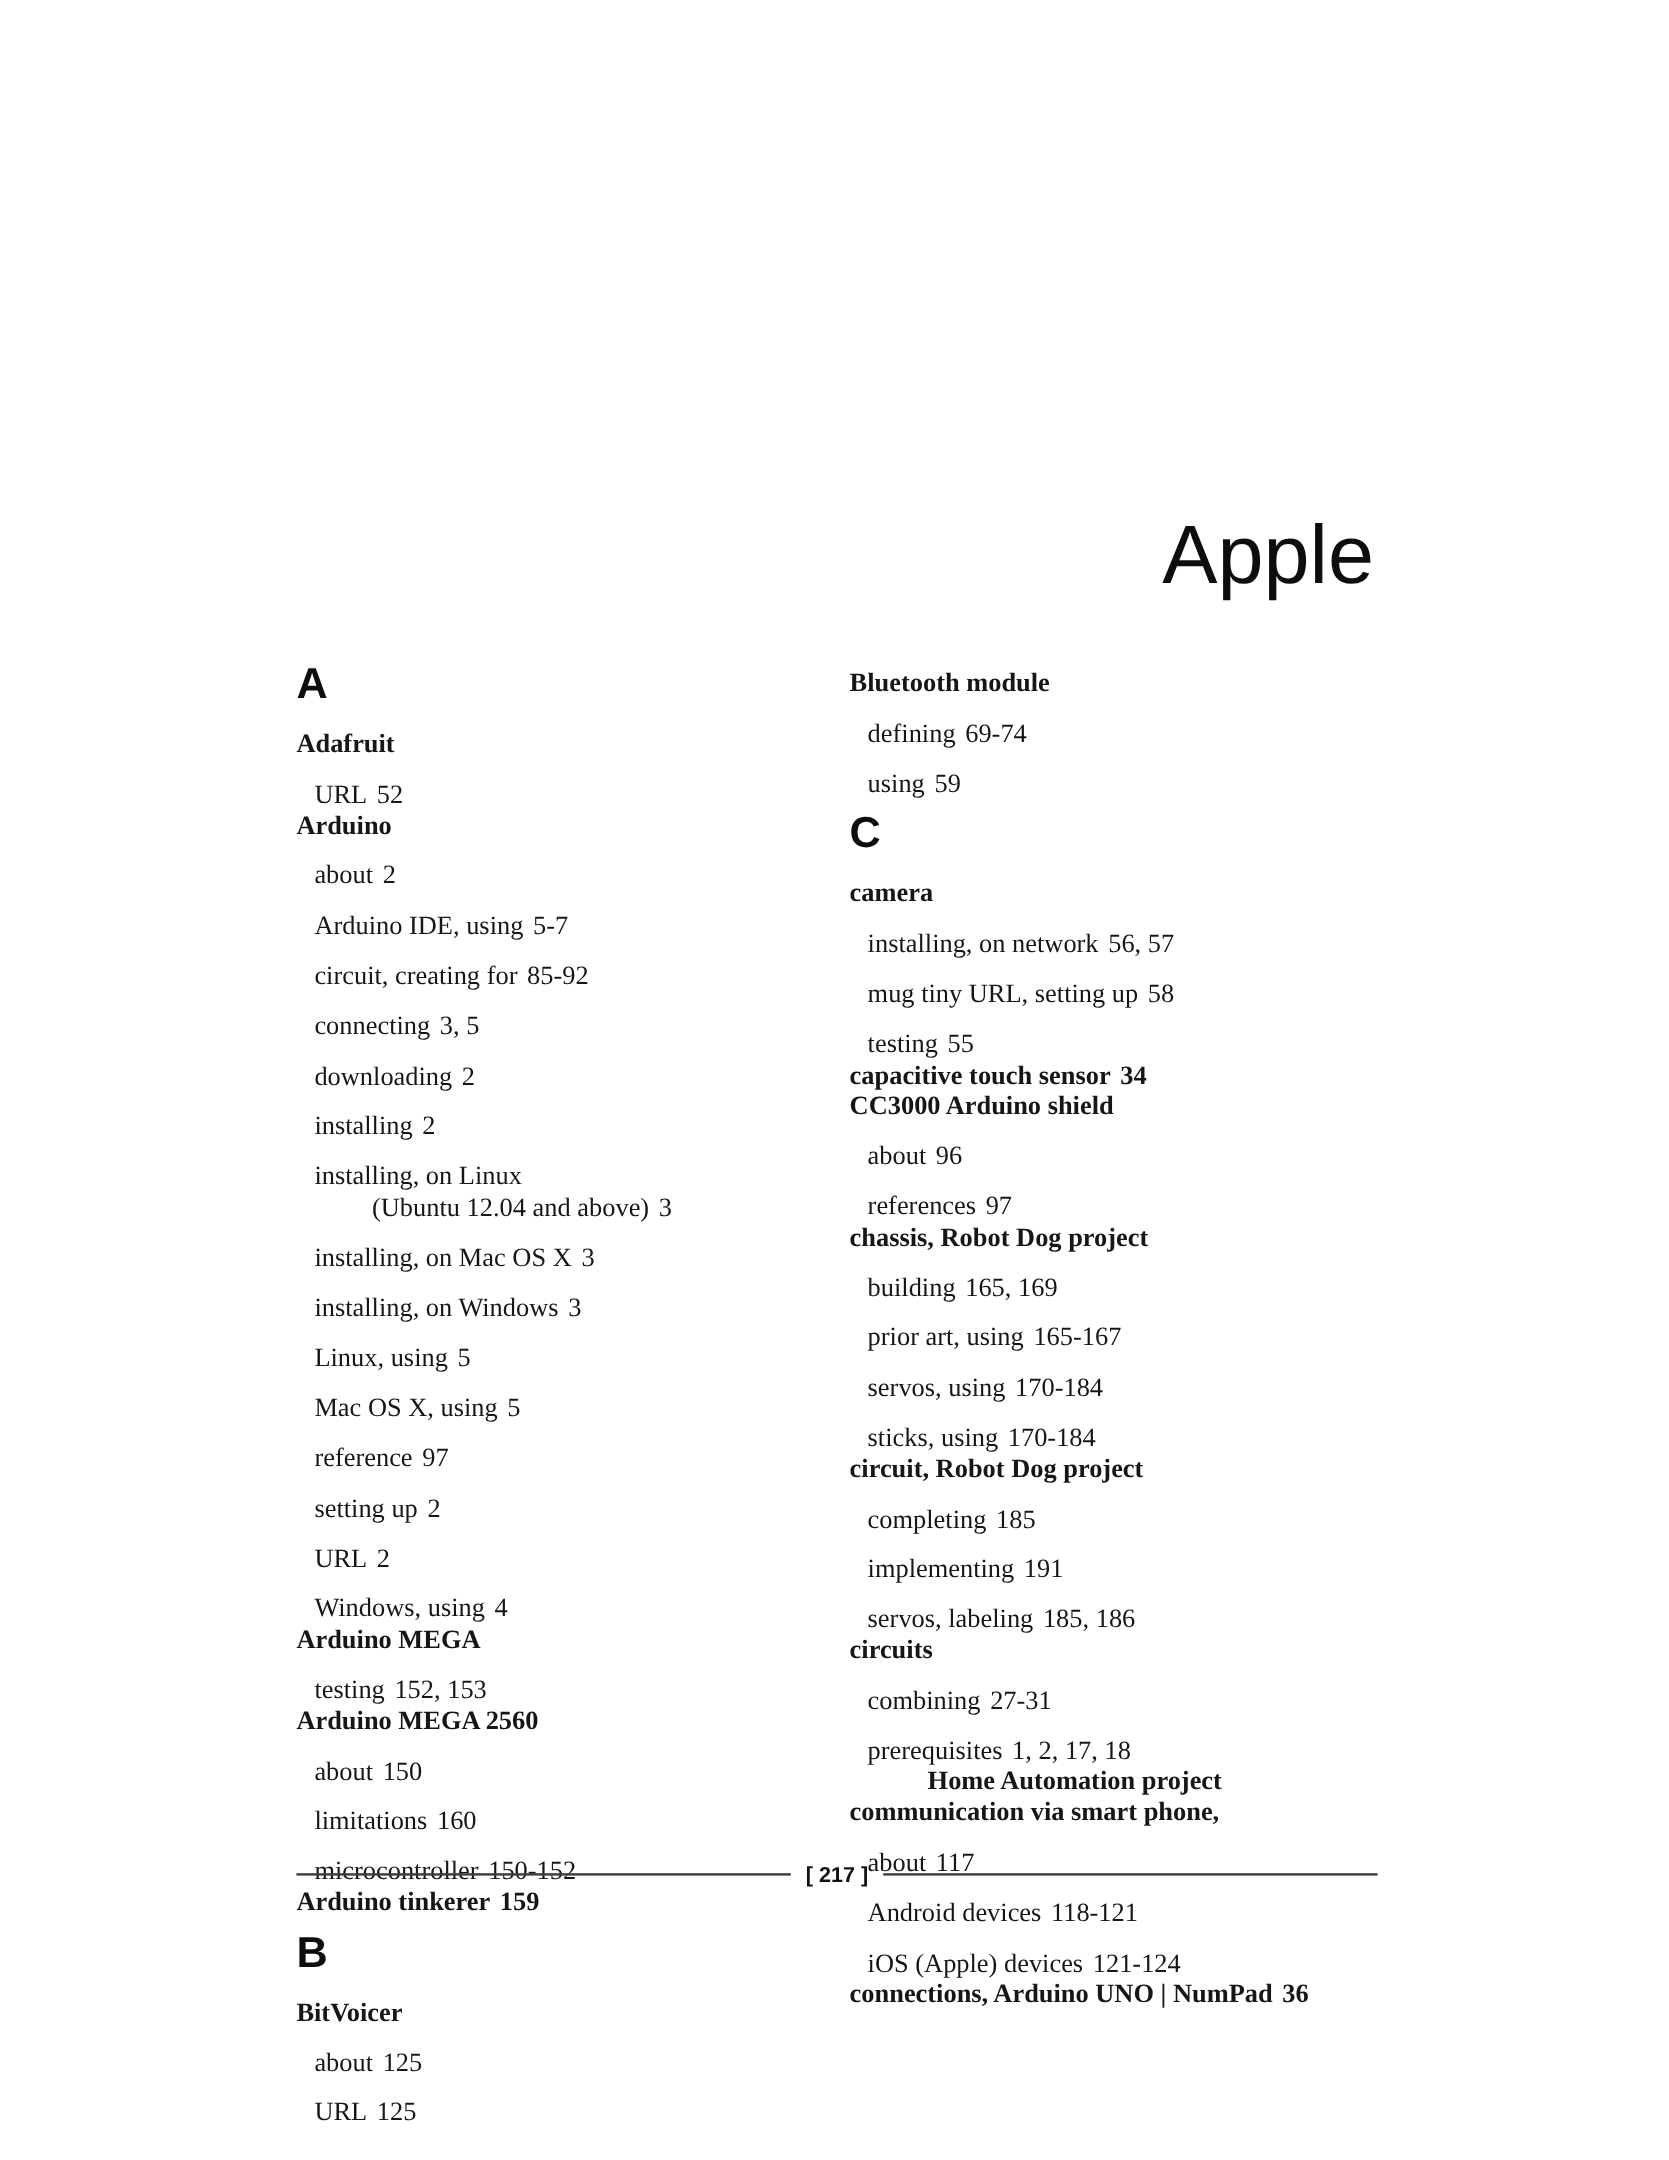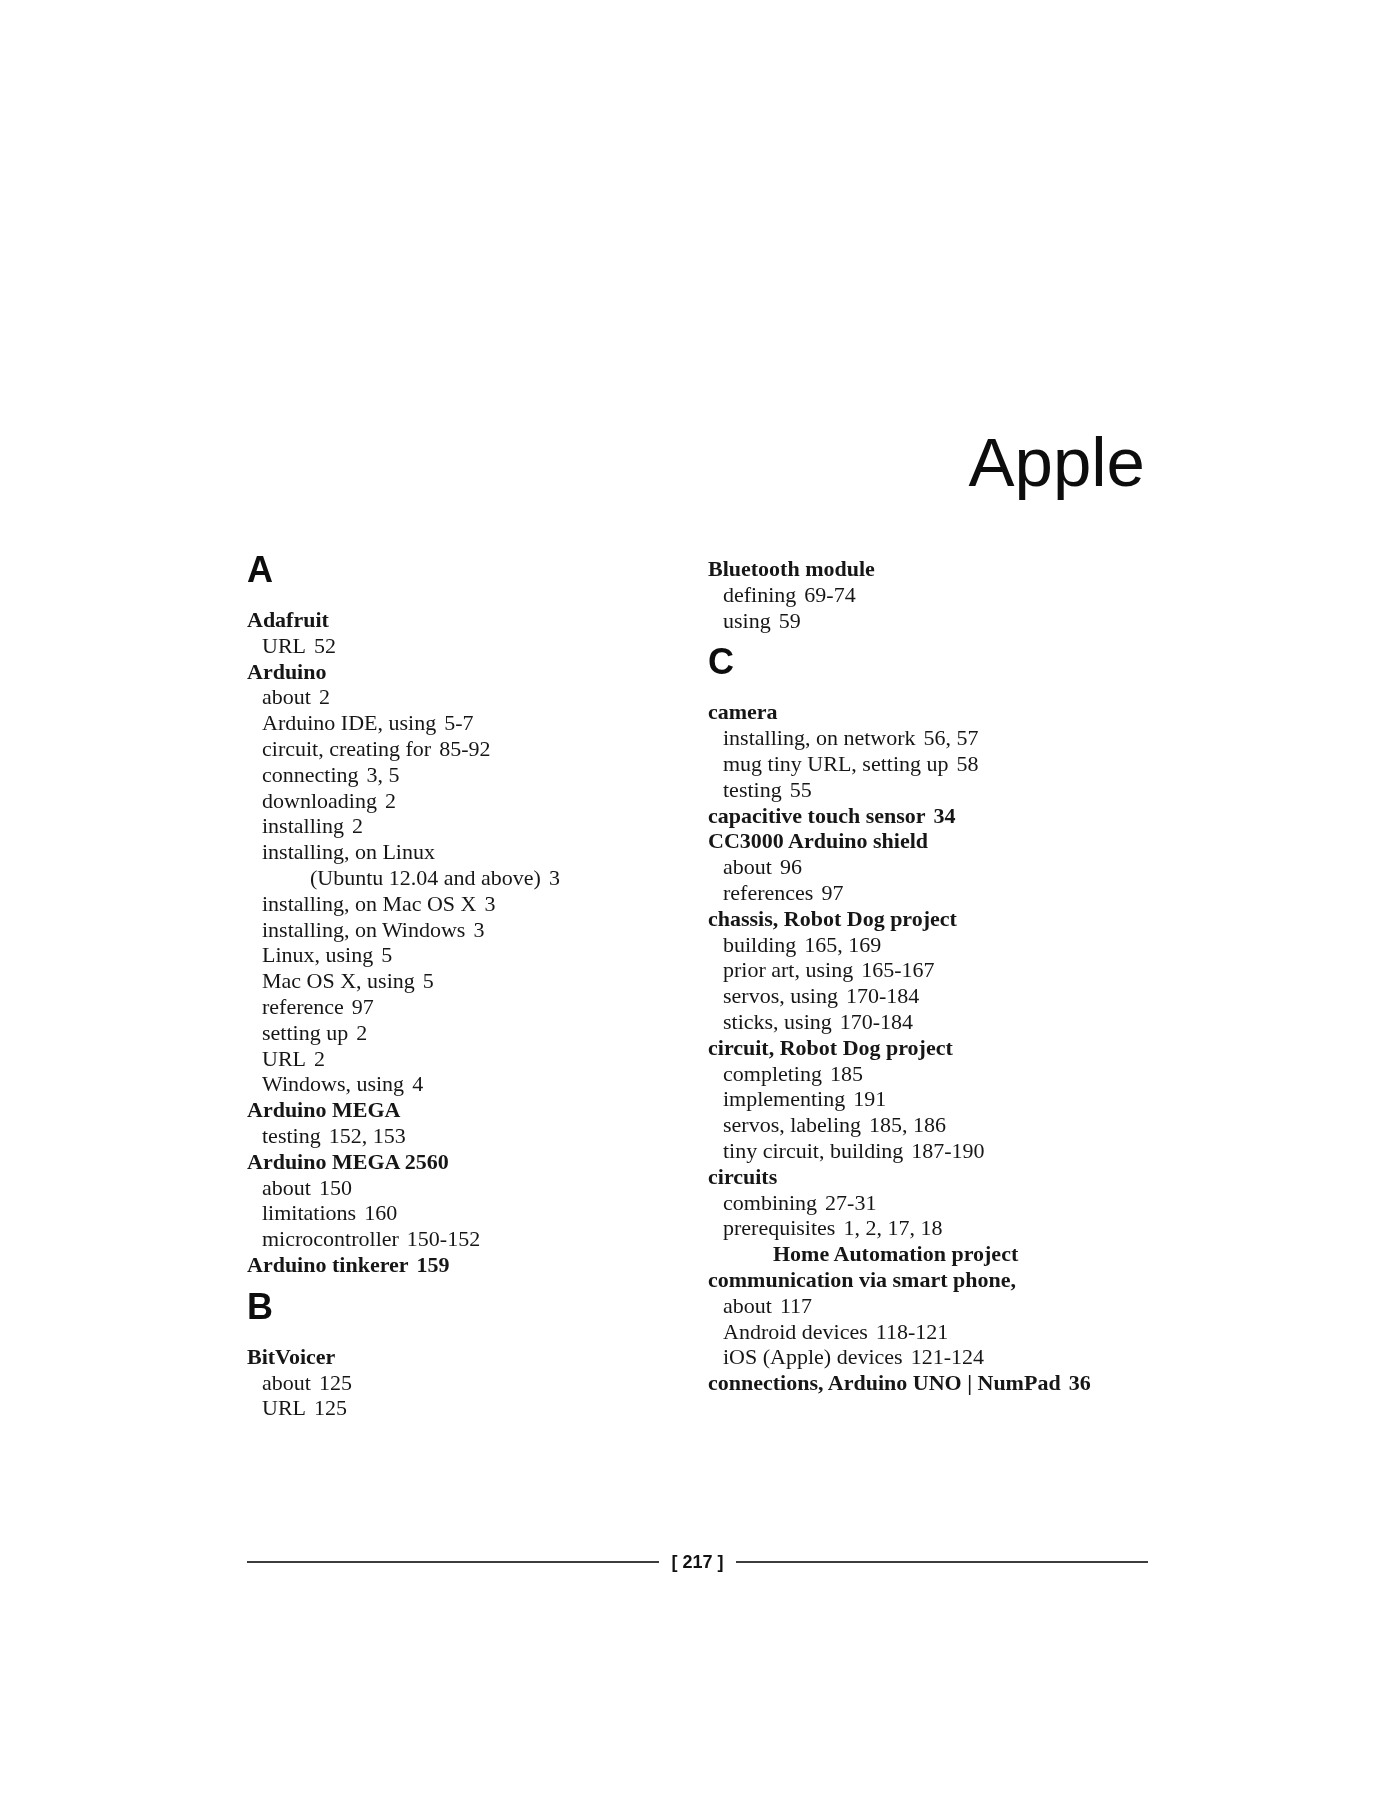--- a/index.html
+++ b/index.html
@@ -61,20 +61,21 @@
     color: #0d0d0d;
   }
   .line.section:first-child {
     margin-top: 0;
   }
   .line.term, .line.term-cont {
     font-weight: 700;
   }
   .line.sub {
     padding-left: 15px;
+    margin-top: 16px;
   }
   .line.sub-cont {
     padding-left: 63px;
   }
   .line.term-cont {
     padding-left: 65px;
   }
   .footer {
     position: absolute;
     left: 247px;
@@ -155,21 +156,20 @@
         <div class="line sub"><span class="label">references</span><span class="pages">97</span></div>
         <div class="line term"><span class="label">chassis, Robot Dog project</span></div>
         <div class="line sub"><span class="label">building</span><span class="pages">165, 169</span></div>
         <div class="line sub"><span class="label">prior art, using</span><span class="pages">165-167</span></div>
         <div class="line sub"><span class="label">servos, using</span><span class="pages">170-184</span></div>
         <div class="line sub"><span class="label">sticks, using</span><span class="pages">170-184</span></div>
         <div class="line term"><span class="label">circuit, Robot Dog project</span></div>
         <div class="line sub"><span class="label">completing</span><span class="pages">185</span></div>
         <div class="line sub"><span class="label">implementing</span><span class="pages">191</span></div>
         <div class="line sub"><span class="label">servos, labeling</span><span class="pages">185, 186</span></div>
-        <div class="line sub"><span class="label">tiny circuit, building</span><span class="pages">187-190</span></div>
         <div class="line term"><span class="label">circuits</span></div>
         <div class="line sub"><span class="label">combining</span><span class="pages">27-31</span></div>
         <div class="line sub"><span class="label">prerequisites</span><span class="pages">1, 2, 17, 18</span></div>
         <div class="line term-cont"><span class="label">Home Automation project</span></div>
         <div class="line term"><span class="label">communication via smart phone,</span></div>
         <div class="line sub"><span class="label">about</span><span class="pages">117</span></div>
         <div class="line sub"><span class="label">Android devices</span><span class="pages">118-121</span></div>
         <div class="line sub"><span class="label">iOS (Apple) devices</span><span class="pages">121-124</span></div>
         <div class="line term"><span class="label">connections, Arduino UNO | NumPad</span><span class="pages">36</span></div>
       </div>

